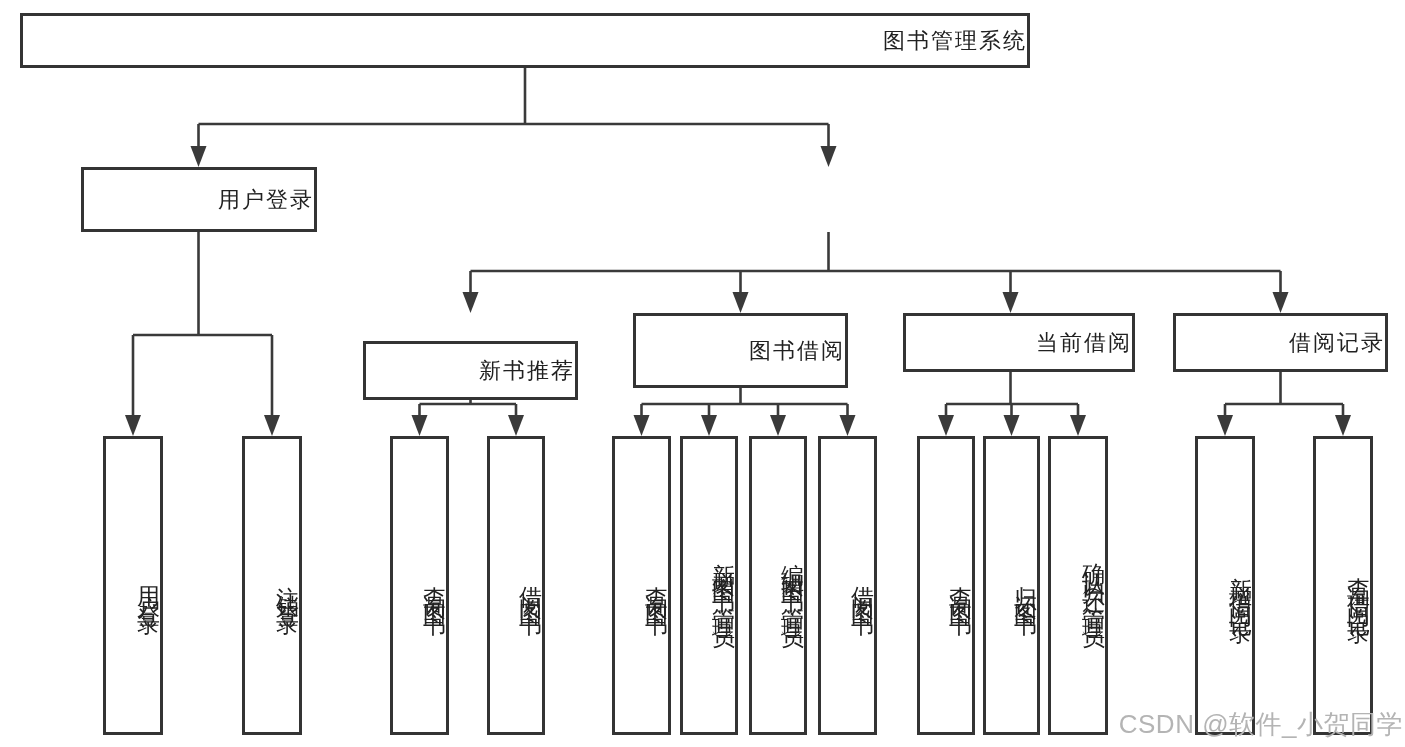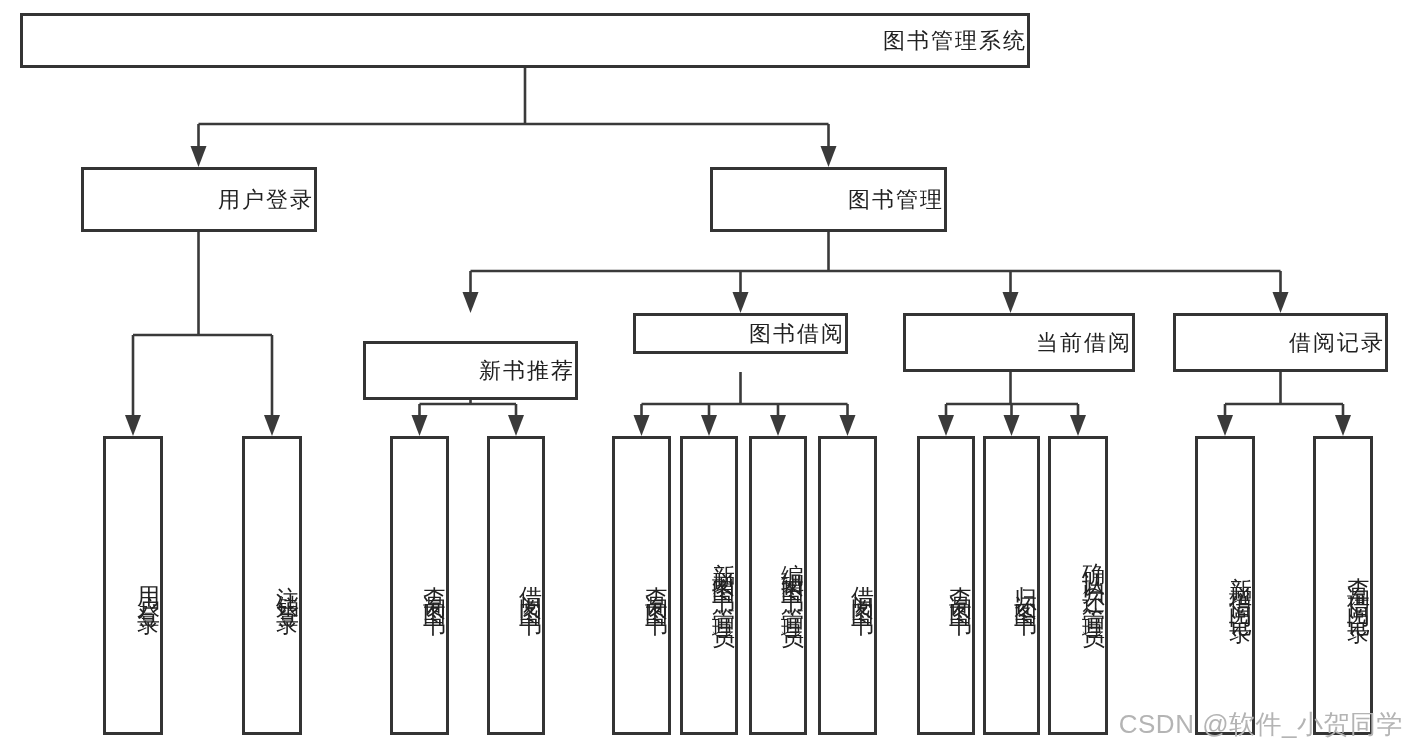--- a/index.html
+++ b/index.html
@@ -145,28 +145,25 @@
     </g>
   </svg>
 
   <div class="box" style="left:20px; top:13px; width:1010px; height:55px;">
     <span class="hlabel">图书管理系统</span>
   </div>
 
   <div class="box" style="left:81px; top:167px; width:236px; height:65px;">
     <span class="hlabel">用户登录</span>
   </div>
-  <div class="box" style="left:710px; top:167px; width:237px; height:65px;">
-    <span class="hlabel">图书管理</span>
-  </div>
 
   <div class="box" style="left:363px; top:313px; width:215px; height:59px;margin-top:28px;">
     <span class="hlabel">新书推荐</span>
   </div>
-  <div class="box" style="left:633px; top:313px; width:215px; height:41px;padding-left:12px;">
+  <div class="box" style="left:633px; top:313px; width:215px; height:75px;padding-left:12px;">
     <span class="hlabel">图书借阅</span>
   </div>
   <div class="box" style="left:903px; top:313px; width:232px; height:59px;">
     <span class="hlabel">当前借阅</span>
   </div>
   <div class="box" style="left:1173px; top:313px; width:215px; height:59px;">
     <span class="hlabel">借阅记录</span>
   </div>
 
   <div class="box leaf" style="left:103px; top:436px; width:60px; height:299px;">

